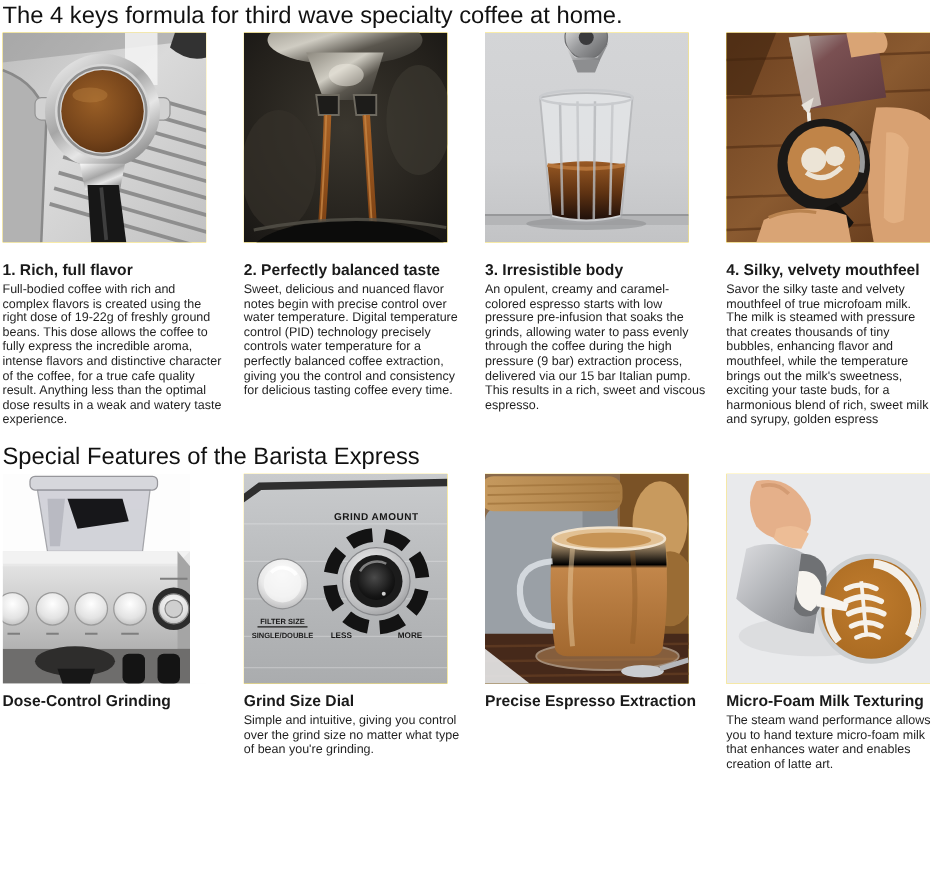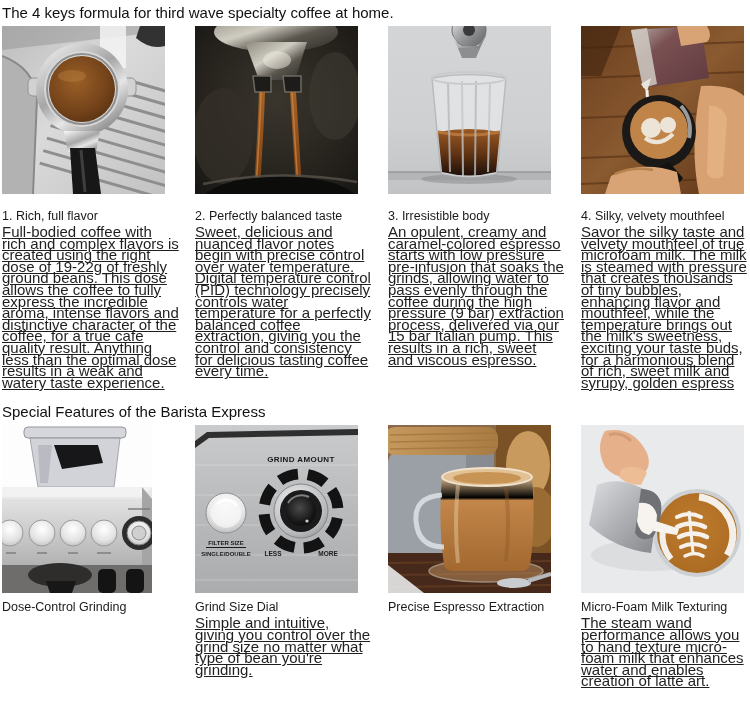--- a/index.html
+++ b/index.html
@@ -1,28 +1,28 @@
 <!DOCTYPE html>
 <html><head>
 <meta charset="utf-8">
 <style>
   * { margin:0; padding:0; box-sizing:border-box; }
   html,body { background:#ffffff; }
   body { font-family:"Liberation Sans", sans-serif; color:#1a1a1a; }
   .page { position:relative; width:750px; height:709px; background:#fff; overflow:hidden; }
   .section-heading {
-    font-size:15px; font-weight:400; color:#111;
+    font-size:19px; font-weight:400; color:#111;
     margin:0 0 0 2px; padding-top:3px; line-height:19px;
   }
   .grid { display:grid; grid-template-columns:193px 193px 193px 169px; padding-left:2px; margin-top:4px; }
   .card { width:193px; }
   .imgbox { width:163px; height:168px; overflow:hidden; background:#fde047; }
   .imgbox svg { display:block; }
-  .card-title { font-size:12.5px; font-weight:400; color:#1a1a1a; margin:15px 0 3px 0; line-height:14px; max-width:178px; }
-  .card-body  { font-size:15px; font-weight:400; color:#1f1f1f; line-height:11.6px; max-width:177px;text-decoration:underline; }
+  .card-title { font-size:12.5px; font-weight:700; color:#1a1a1a; margin:15px 0 3px 0; line-height:14px; max-width:178px; }
+  .card-body  { font-size:10px; font-weight:400; color:#1f1f1f; line-height:11.6px; max-width:177px; }
   .card:last-child .card-title, .card:last-child .card-body { max-width:166px; }
   .grid2 .card-title { margin-top:7px; }
   .heading2 { margin-top:11px; }
   svg text { font-family:"Liberation Sans", sans-serif; }
 </style>
 </head>
 <body>
 
 <div class="page">
 

